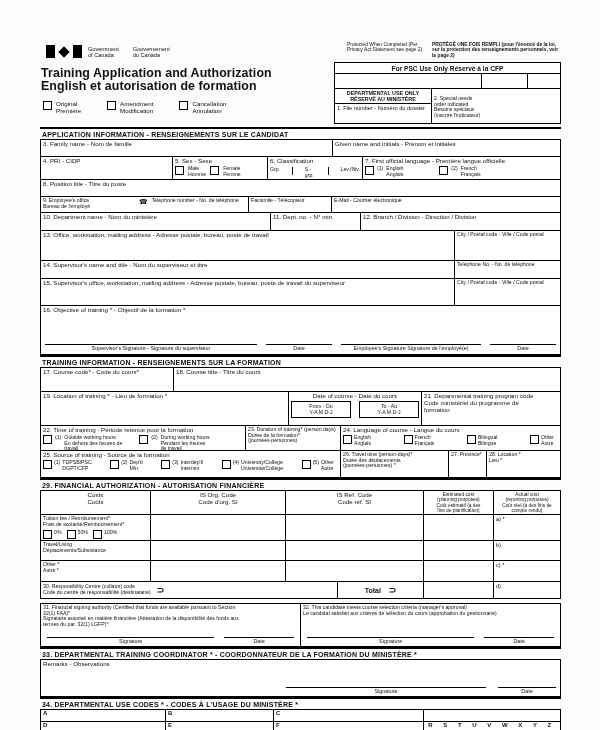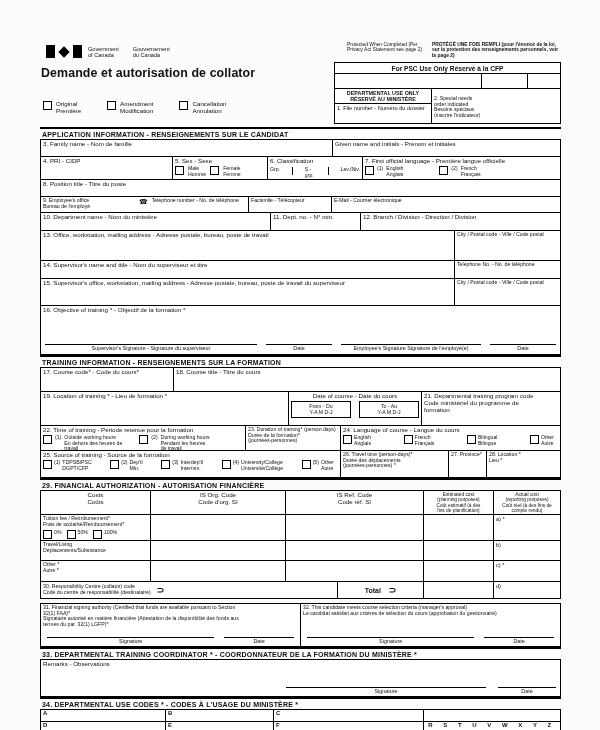--- a/index.html
+++ b/index.html
@@ -72,21 +72,22 @@
         </div>
       <div class="bar1"></div>
     </div>
     <div class="govtxt">
       <span class="pre">Government
 of Canada</span>
       <span class="pre">Gouvernement
 du Canada</span>
     </div>
     <div class="title">
-      <div>Demande et autorisation de collator</div>
+      <div>Training Application and Authorization</div>
+      <div>English et autorisation de formation</div>
     </div>
     <div class="typeopts">
       <div class="typeopt">
         <span class="cb"></span>
         <span class="lbl pre">Original
 Première</span>
       </div>
       <div class="typeopt">
         <span class="cb"></span>
         <span class="lbl pre">Amendment

